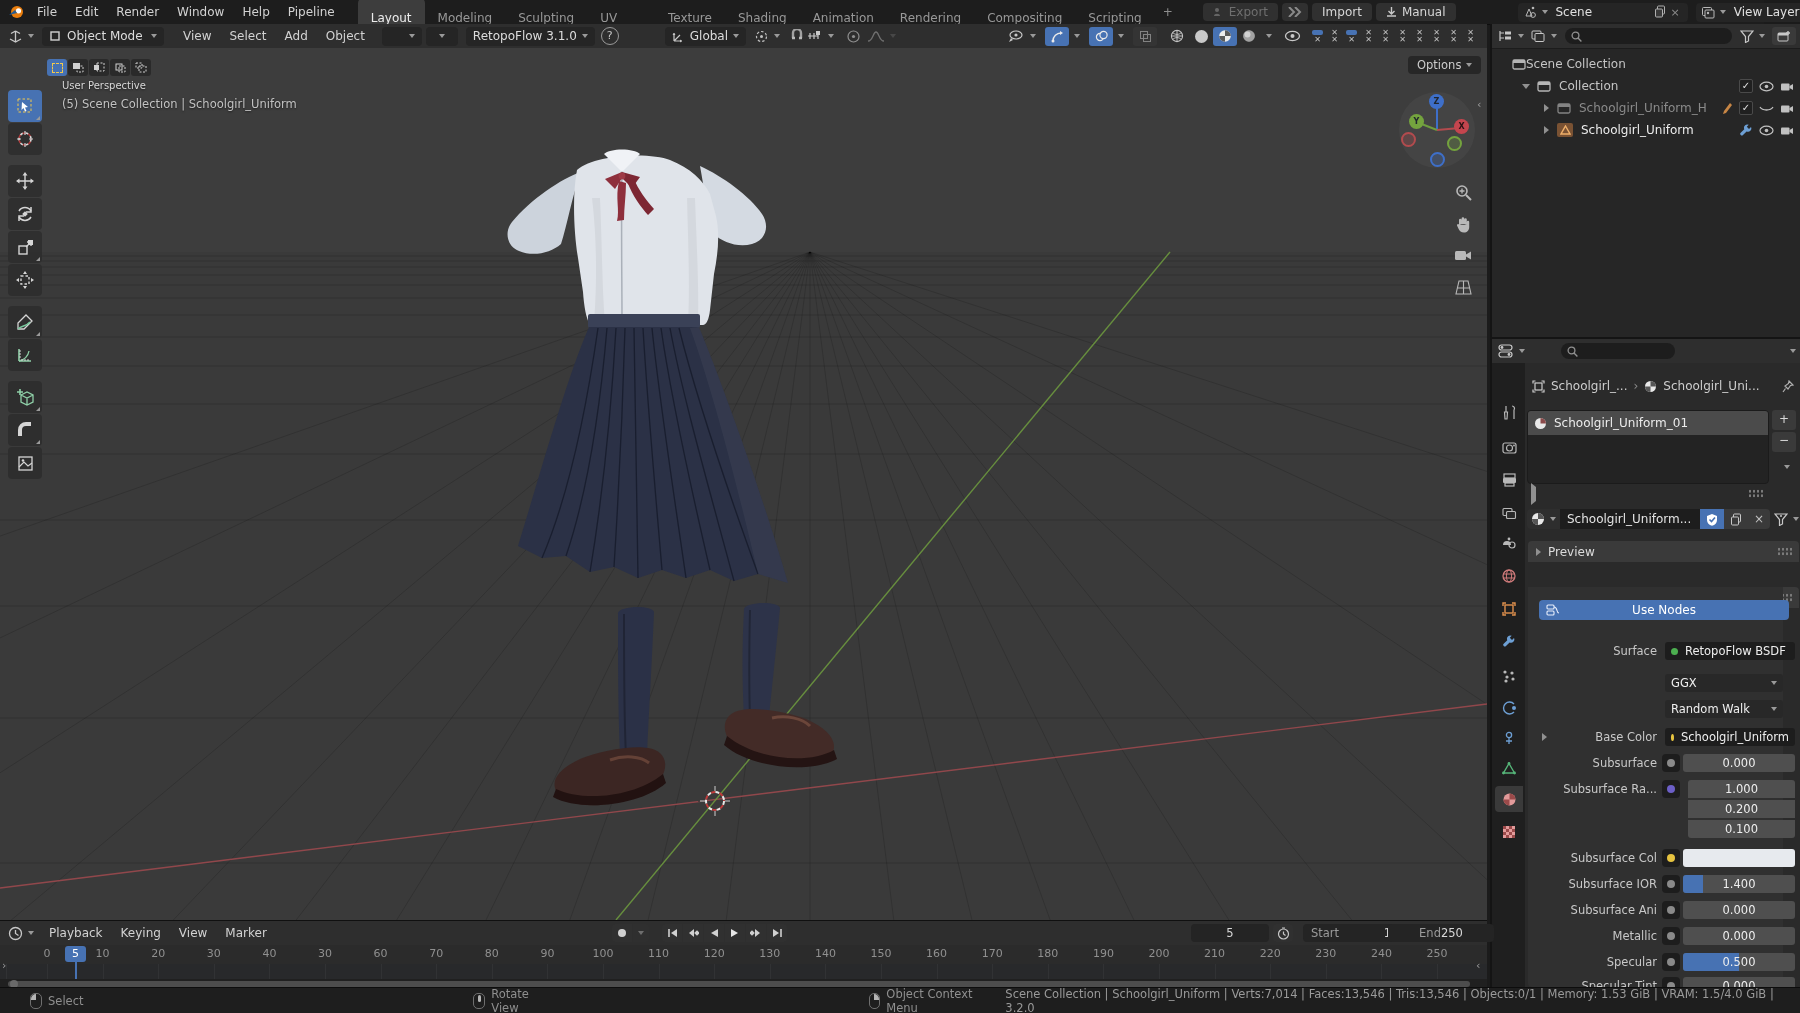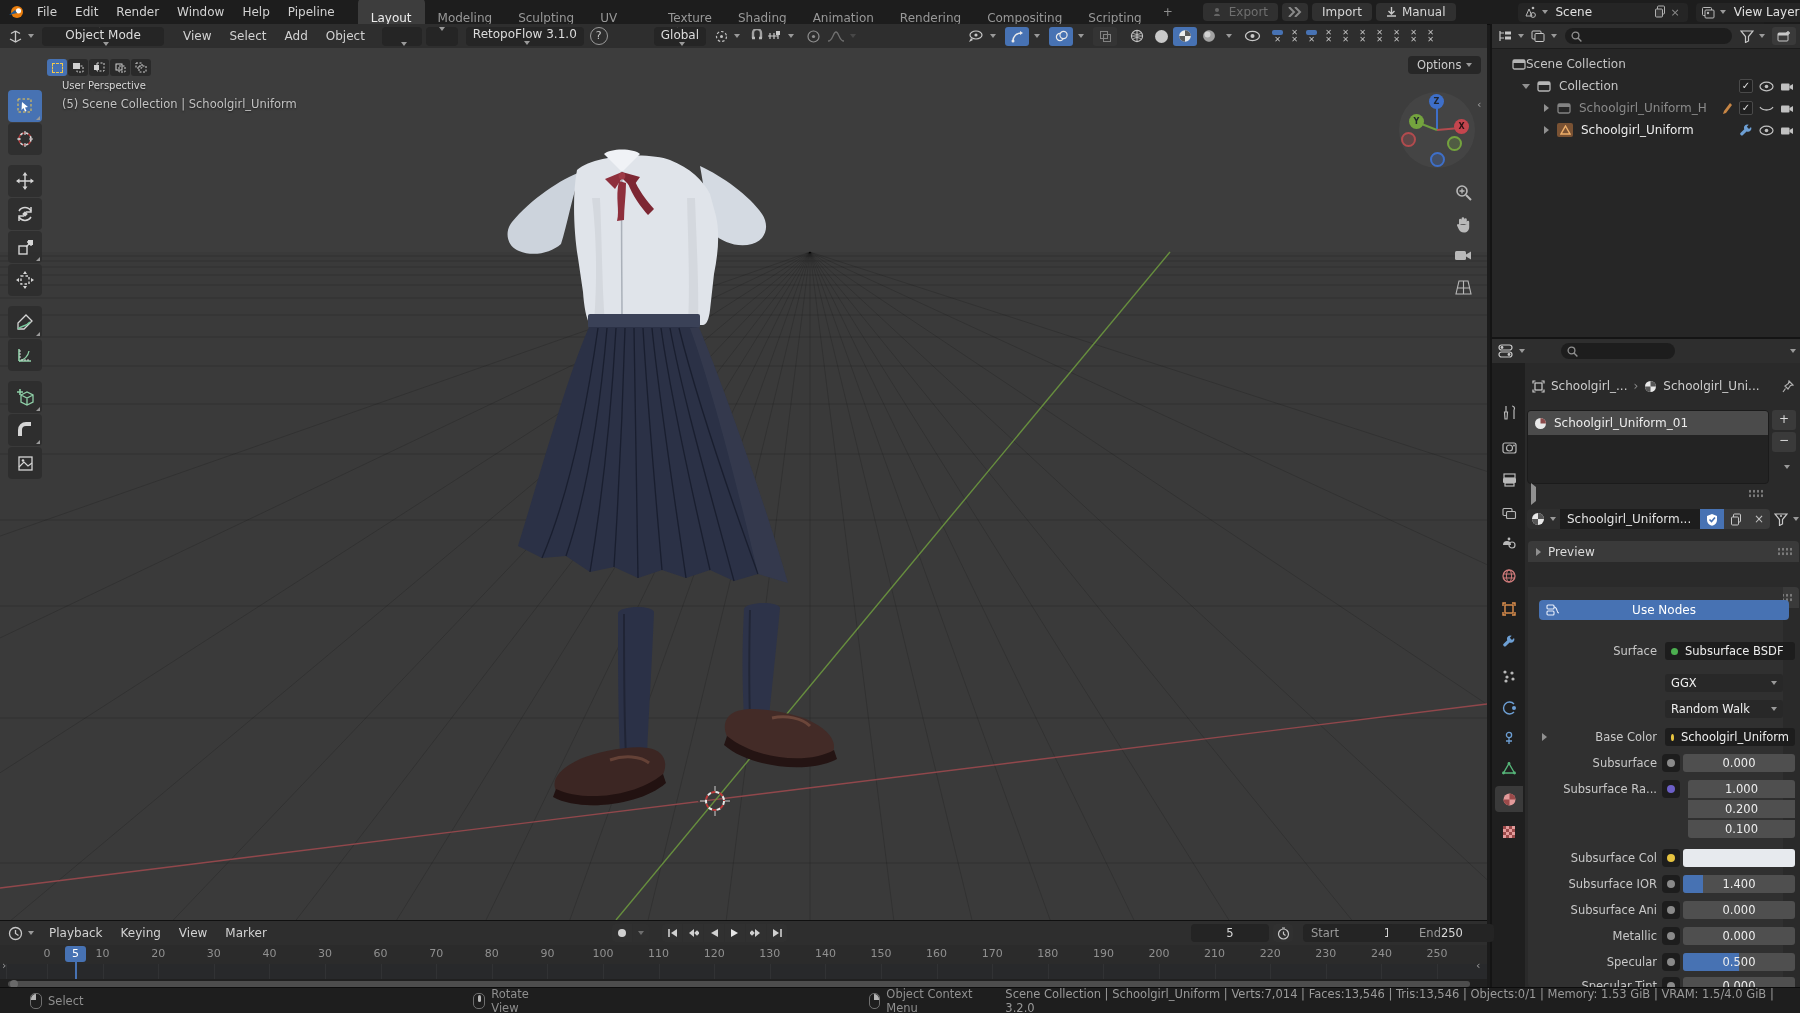--- a/index.html
+++ b/index.html
@@ -15,21 +15,21 @@
   .wtab{padding:9px 13px;height:23px;line-height:23px;margin-top:13px;border-radius:5px 5px 0 0;color:#989898;}
   .wtab.active{background:#3d3d3d;color:#ececec;}
   .pillbtn{background:#303030;border-radius:4px;height:18px;line-height:18px;padding:0 10px;margin-left:4px;color:#d6d6d6;display:flex;align-items:center;}
   .pillbtn.dim{color:#6f6f6f;}
   .idsel{background:#252525;border-radius:4px;height:19px;display:flex;align-items:center;padding:0 5px;margin-left:8px;}
   .idsel .name{padding:0 8px;color:#e0e0e0;min-width:90px;}
   .mini-ic{width:14px;height:14px;display:inline-block;}
   .xchar{color:#8a8a8a;font-size:11px;padding:0 3px;}
   
   #vph{left:0;top:24px;width:1487px;height:24px;background:#2e2e2e;border-bottom:1px solid #191919;display:flex;align-items:center;}
-  .hfield{background:#252525;border-radius:4px;height:19px;display:flex;align-items:center;padding:0 7px;color:#dcdcdc;flex-direction:column;}
+  .hfield{background:#252525;border-radius:4px;height:19px;display:flex;align-items:center;padding:0 7px;color:#dcdcdc;}
   .hbtn{width:24px;height:19px;border-radius:3px;display:flex;align-items:center;justify-content:center;background:transparent;}
   .hbtn.on{background:#4772b3;}
   .hbtn.off{background:#3a3a3a;opacity:.55;}
   .sph{width:13px;height:13px;border-radius:50%;}
   .xic{width:17px;height:18px;display:flex;flex-direction:column;align-items:center;justify-content:center;line-height:7px;font-size:8px;color:#c0c0c0;}
   .xic .bar{width:11px;height:5px;background:#4772b3;border-radius:2px;margin-bottom:1px;}
   
   #vp{left:0;top:48px;width:1487px;height:872px;background:linear-gradient(#3d3d3d 0 204px,#3a3a3a 204px 100%);overflow:hidden;}
   .ovl-title{color:#d8d8d8;font-size:10px;text-shadow:0 1px 2px rgba(0,0,0,.55);}
   .ovl-sub{color:#c2c2c2;font-size:11.5px;text-shadow:0 1px 2px rgba(0,0,0,.55);}
@@ -966,21 +966,21 @@
               <rect x="1" y="7" width="7" height="4" rx="1" fill="none" stroke="#e8eefc" stroke-width="1.1"></rect>
               <path d="M8,3 C12,3 10,9 13,9" stroke="#e8eefc" fill="none" stroke-width="1.1"></path>
             </svg>
           <span>Use Nodes</span>
         </div>
 
         <div class="prow" style="left:0;top:279px;width:277px">
           <span class="plabel">Surface</span>
           <span class="vfield dark" style="left:140px;width:118px">
             <span class="dot" style="background:#4caf50;margin-right:7px;width:7px;height:7px"></span>
-            <span>Subsurface BSDF</span>
+            <span>RetopoFlow BSDF</span>
           </span>
         </div>
 
         <div class="prow" style="left:0;top:311px;width:277px">
           <span class="vfield menu-f" style="left:140px;width:118px;box-sizing:border-box">
             <span>GGX</span>
               <span class="ch"></span>
           </span>
 
         </div>

